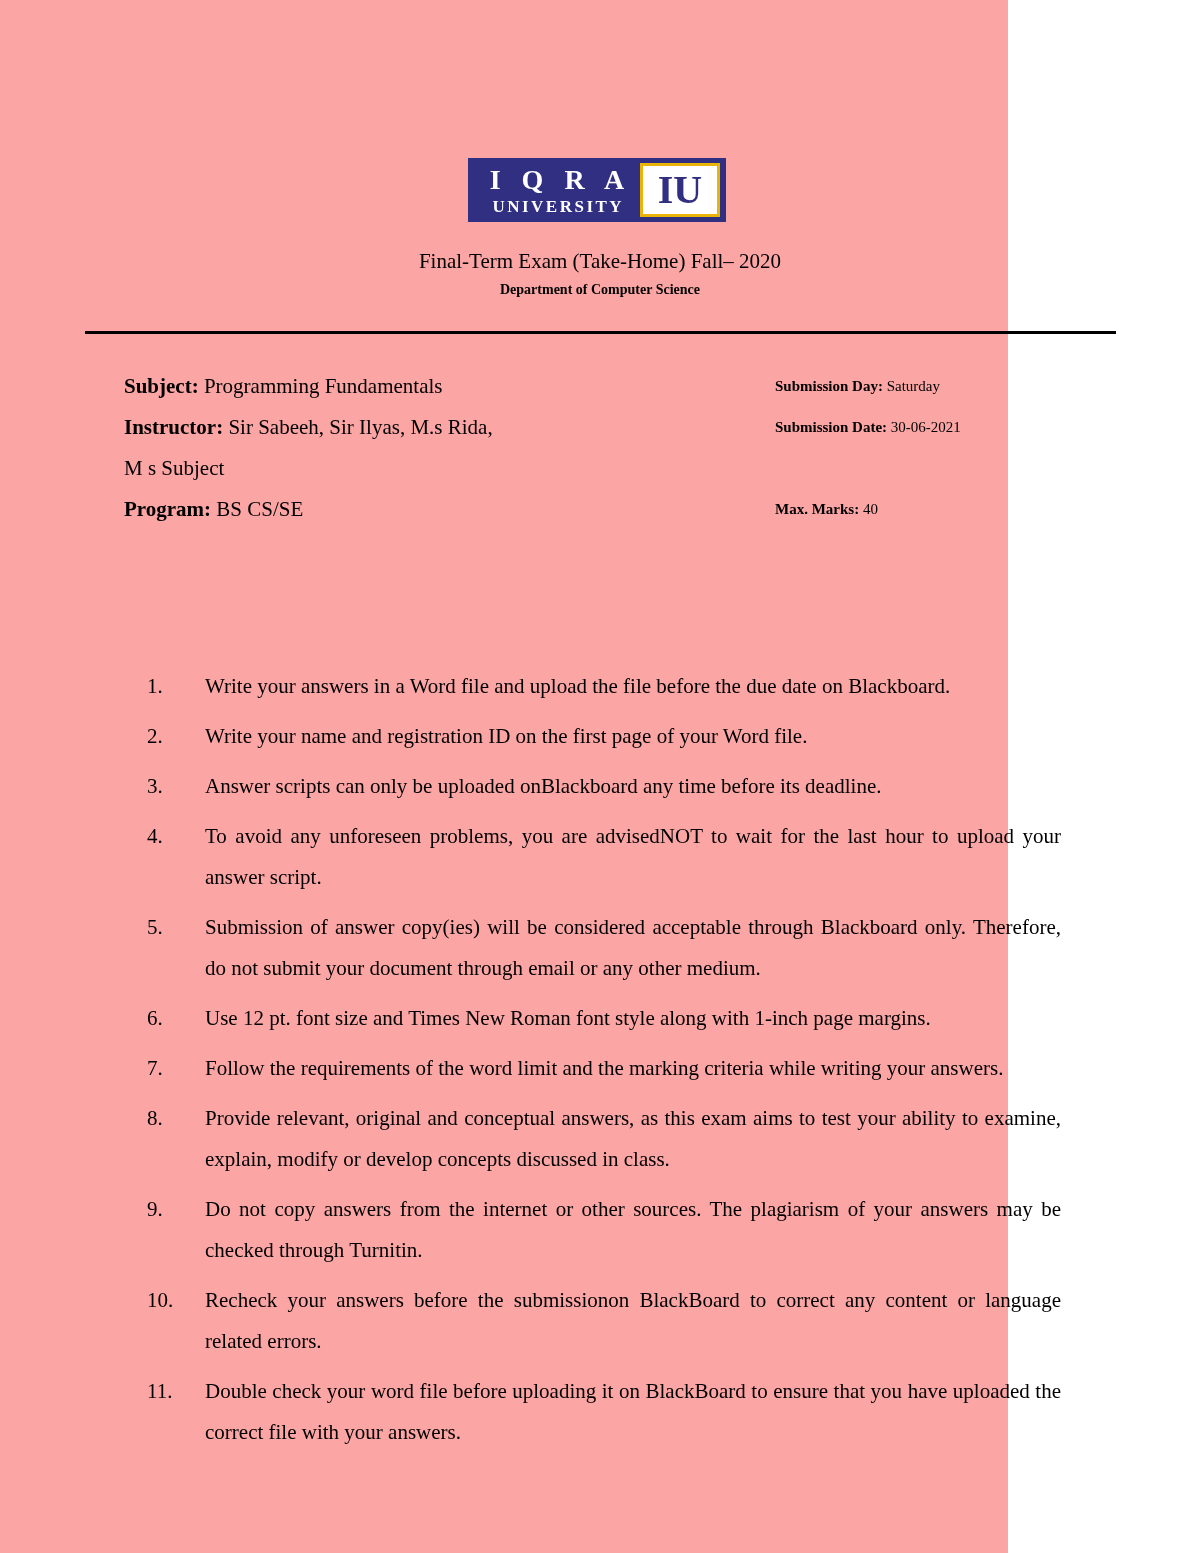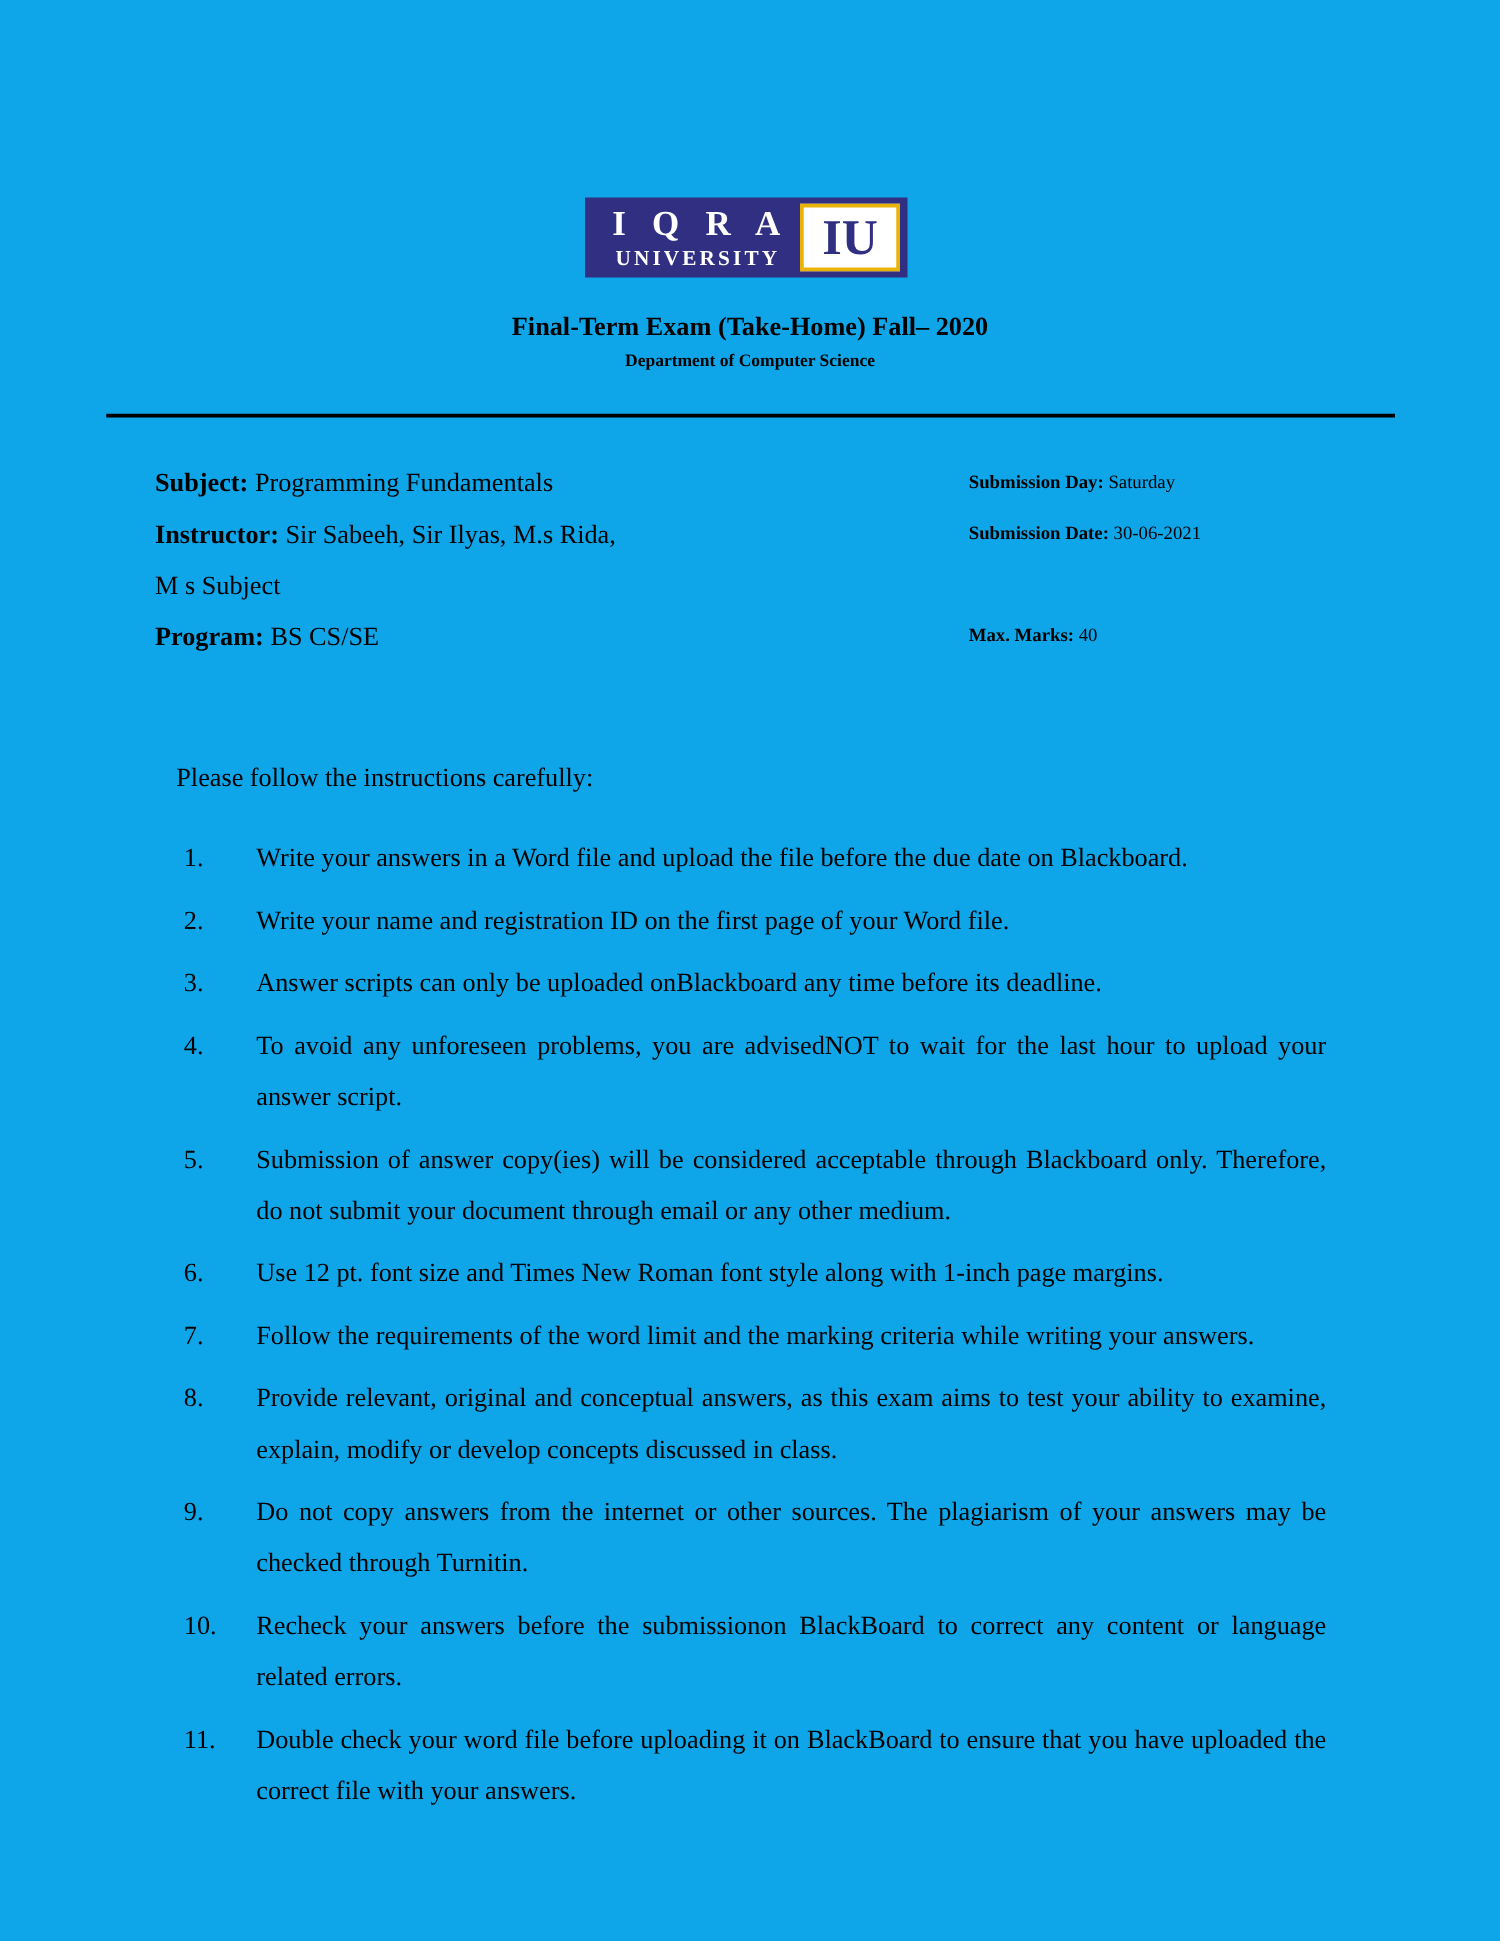--- a/index.html
+++ b/index.html
@@ -11,24 +11,24 @@
   body {
     width: 1200px;
     height: 1553px;
     position: relative;
     font-family: "Liberation Serif", "DejaVu Serif", serif;
     color: #000000;
     overflow: hidden;
   }
 
   .page {
-    width: 1200px;
+    width: 1008px;
     height: 1553px;
     position: relative;
-    background: #0ea5e9;
+    background: #fca5a5;
   }
 
   
   .logo-wrap {
     position: absolute;
     left: 468px;
     top: 158px;
     width: 258px;
     height: 64px;
   }
@@ -88,21 +88,21 @@
     letter-spacing: 0px;
   }
 
   
   .doc-title {
     position: absolute;
     left: 0;
     top: 248px;
     width: 1200px;
     text-align: center;
-    font-weight: bold;
+    font-weight: normal;
     font-size: 21px;
     line-height: 26px;
   }
   .doc-subtitle {
     position: absolute;
     left: 0;
     top: 277px;
     width: 1200px;
     text-align: center;
     font-weight: bold;
@@ -248,21 +248,20 @@
         <span class="meta-value">BS CS/SE</span>
       </div>
       <div class="meta-right">
         <span class="meta-label">Max. Marks:</span>
         <span class="meta-value">40</span>
       </div>
     </div>
 
   </div>
 
-  <div class="intro">Please follow the instructions carefully:</div>
 
   <ol class="list" style="list-style:none;margin:0;padding:0;">
 
     <li class="list-item nojustify">
       <span class="list-num">1.</span>
       <span class="list-text">Write your answers in a Word file and upload the file before the due date on Blackboard.</span>
     </li>
 
     <li class="list-item nojustify">
       <span class="list-num">2.</span>

